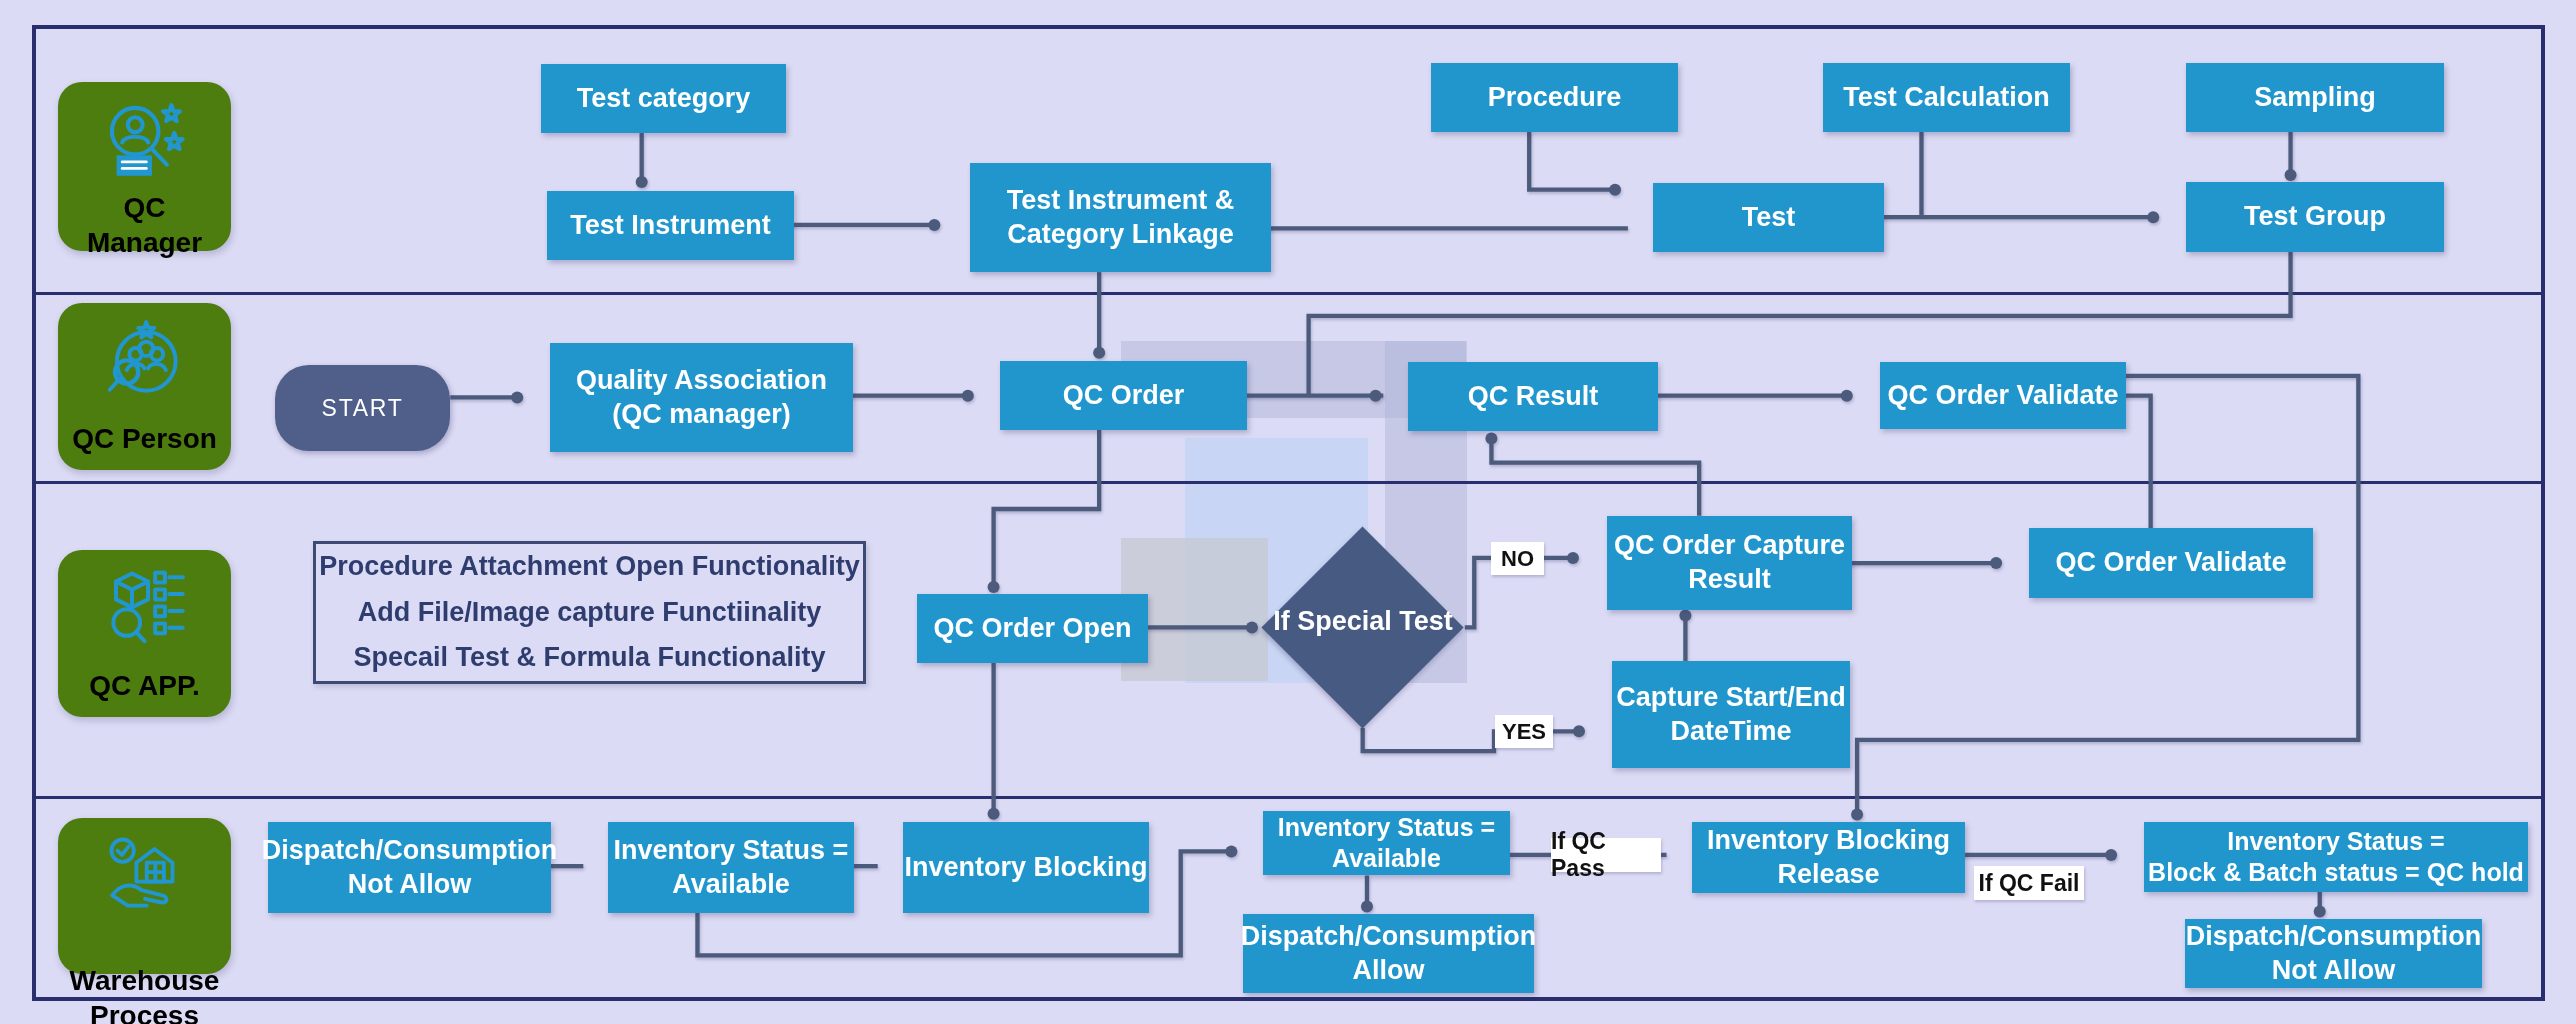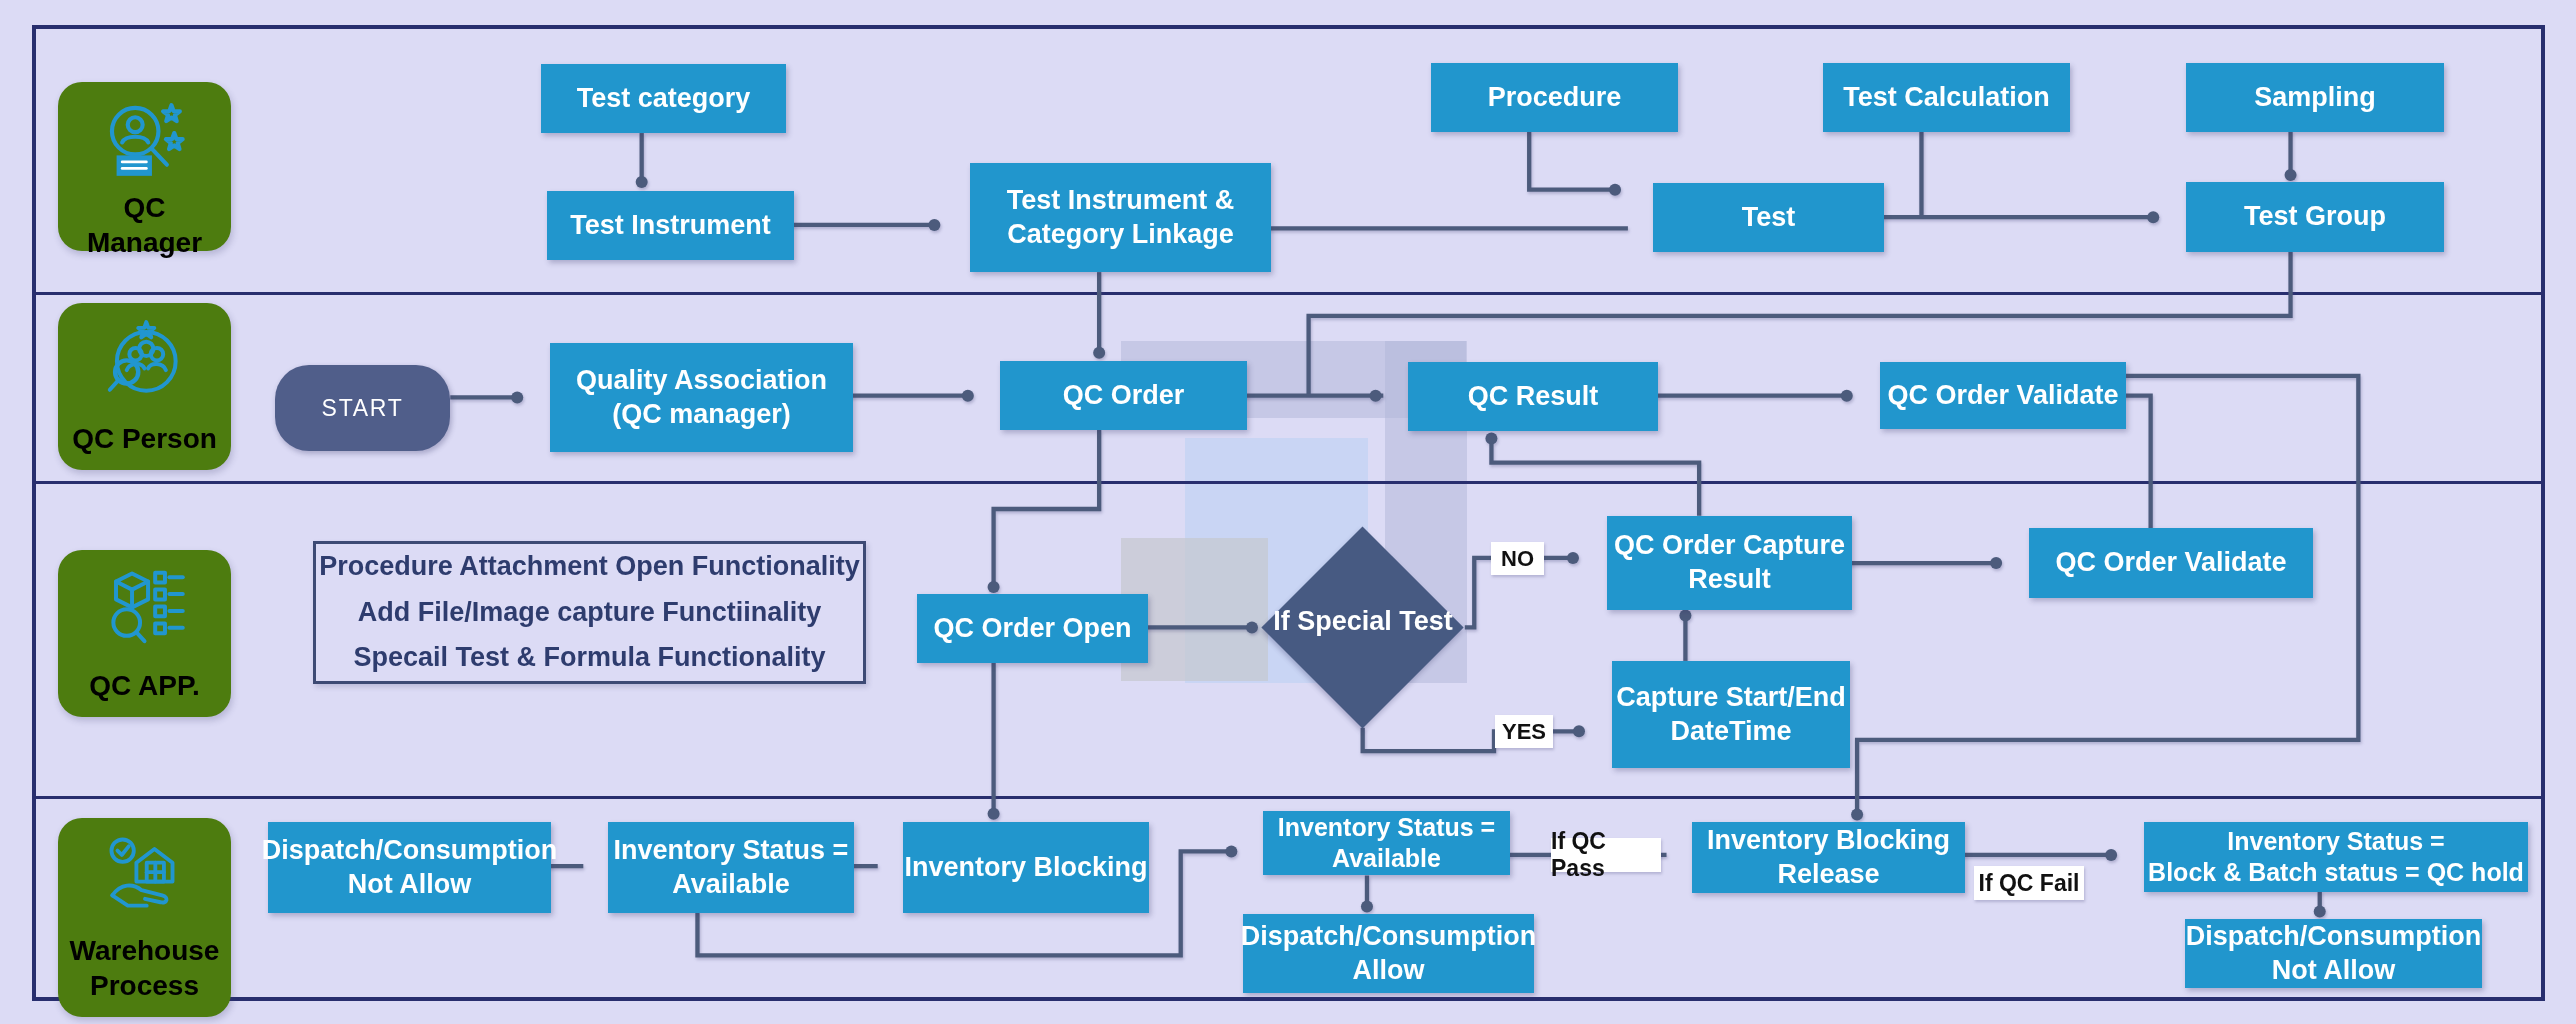--- a/index.html
+++ b/index.html
@@ -272,21 +272,21 @@
           <line x1="78" y1="55" x2="93" y2="55"></line>
         <rect x="62" y="69" width="11" height="11"></rect>
           <line x1="78" y1="74" x2="93" y2="74"></line>
         <circle cx="30" cy="68" r="15"></circle>
         <line x1="41" y1="79" x2="50" y2="89"></line>
       </svg>
     </span>
     <span class="lane-label">QC APP.</span>
   </div>
 
-  <div class="lane-card" style="top:818px;height:199px;">
+  <div class="lane-card" style="top:818px;height:156px;gap:44px;">
     <span class="icon">
       <svg width="86" height="86" viewBox="0 0 100 100" fill="none" stroke="#2196cf" stroke-width="4.5" stroke-linecap="round" stroke-linejoin="round">
         <circle cx="24" cy="24" r="13"></circle>
         <polyline points="18,24 23,29 31,19"></polyline>
         <polyline points="40,38 61,22 82,38 82,60 40,60 40,38"></polyline>
         <rect x="52" y="38" width="20" height="22"></rect>
         <line x1="62" y1="38" x2="62" y2="60"></line>
         <line x1="52" y1="49" x2="72" y2="49"></line>
         <path d="M12,76 C22,62 36,62 46,70 L70,76 C78,78 76,86 68,84 L50,80"></path>
         <path d="M12,76 L30,88 L52,88"></path>

